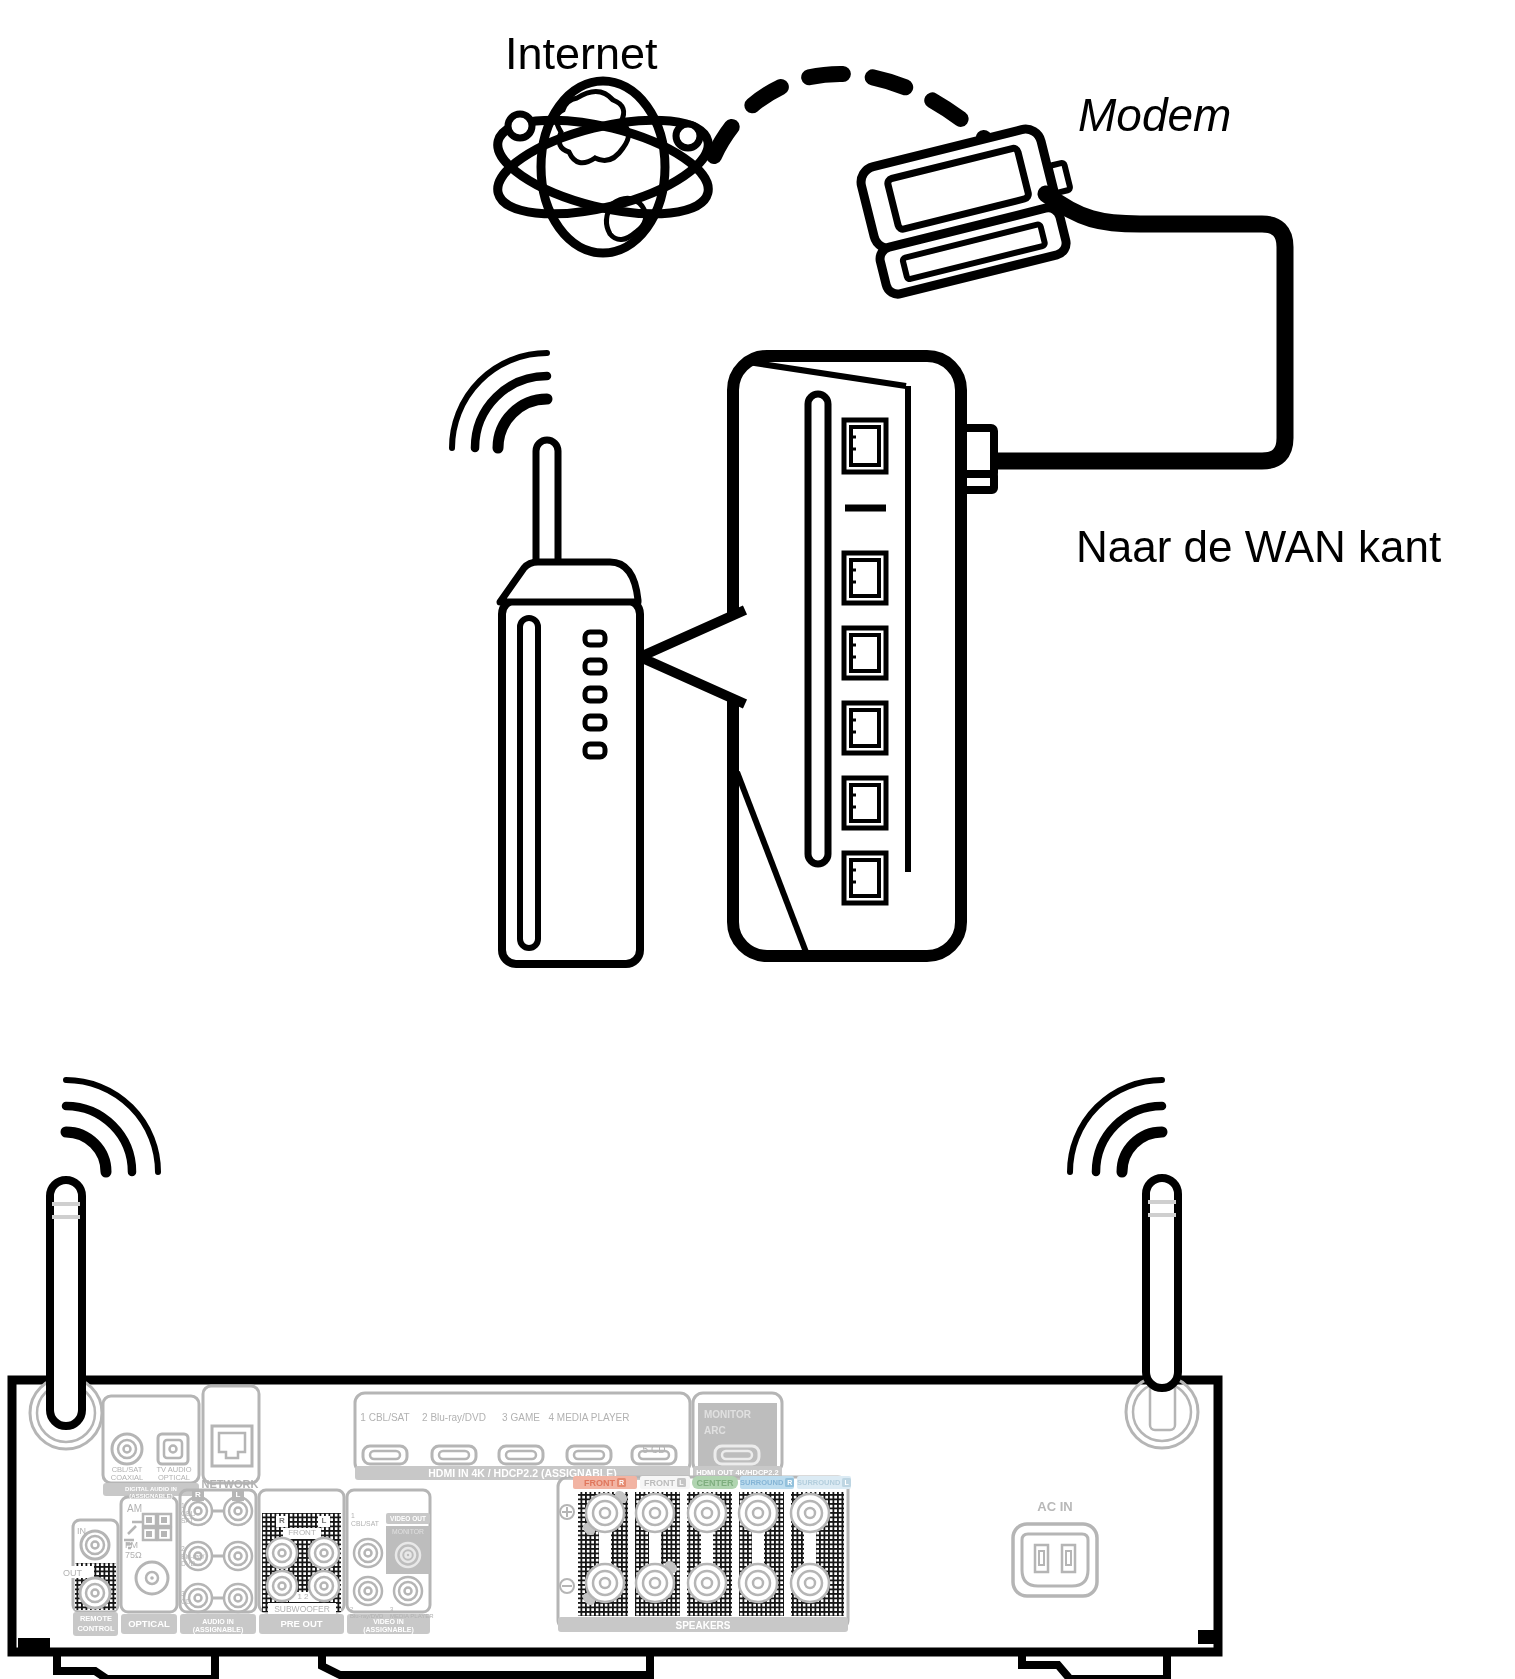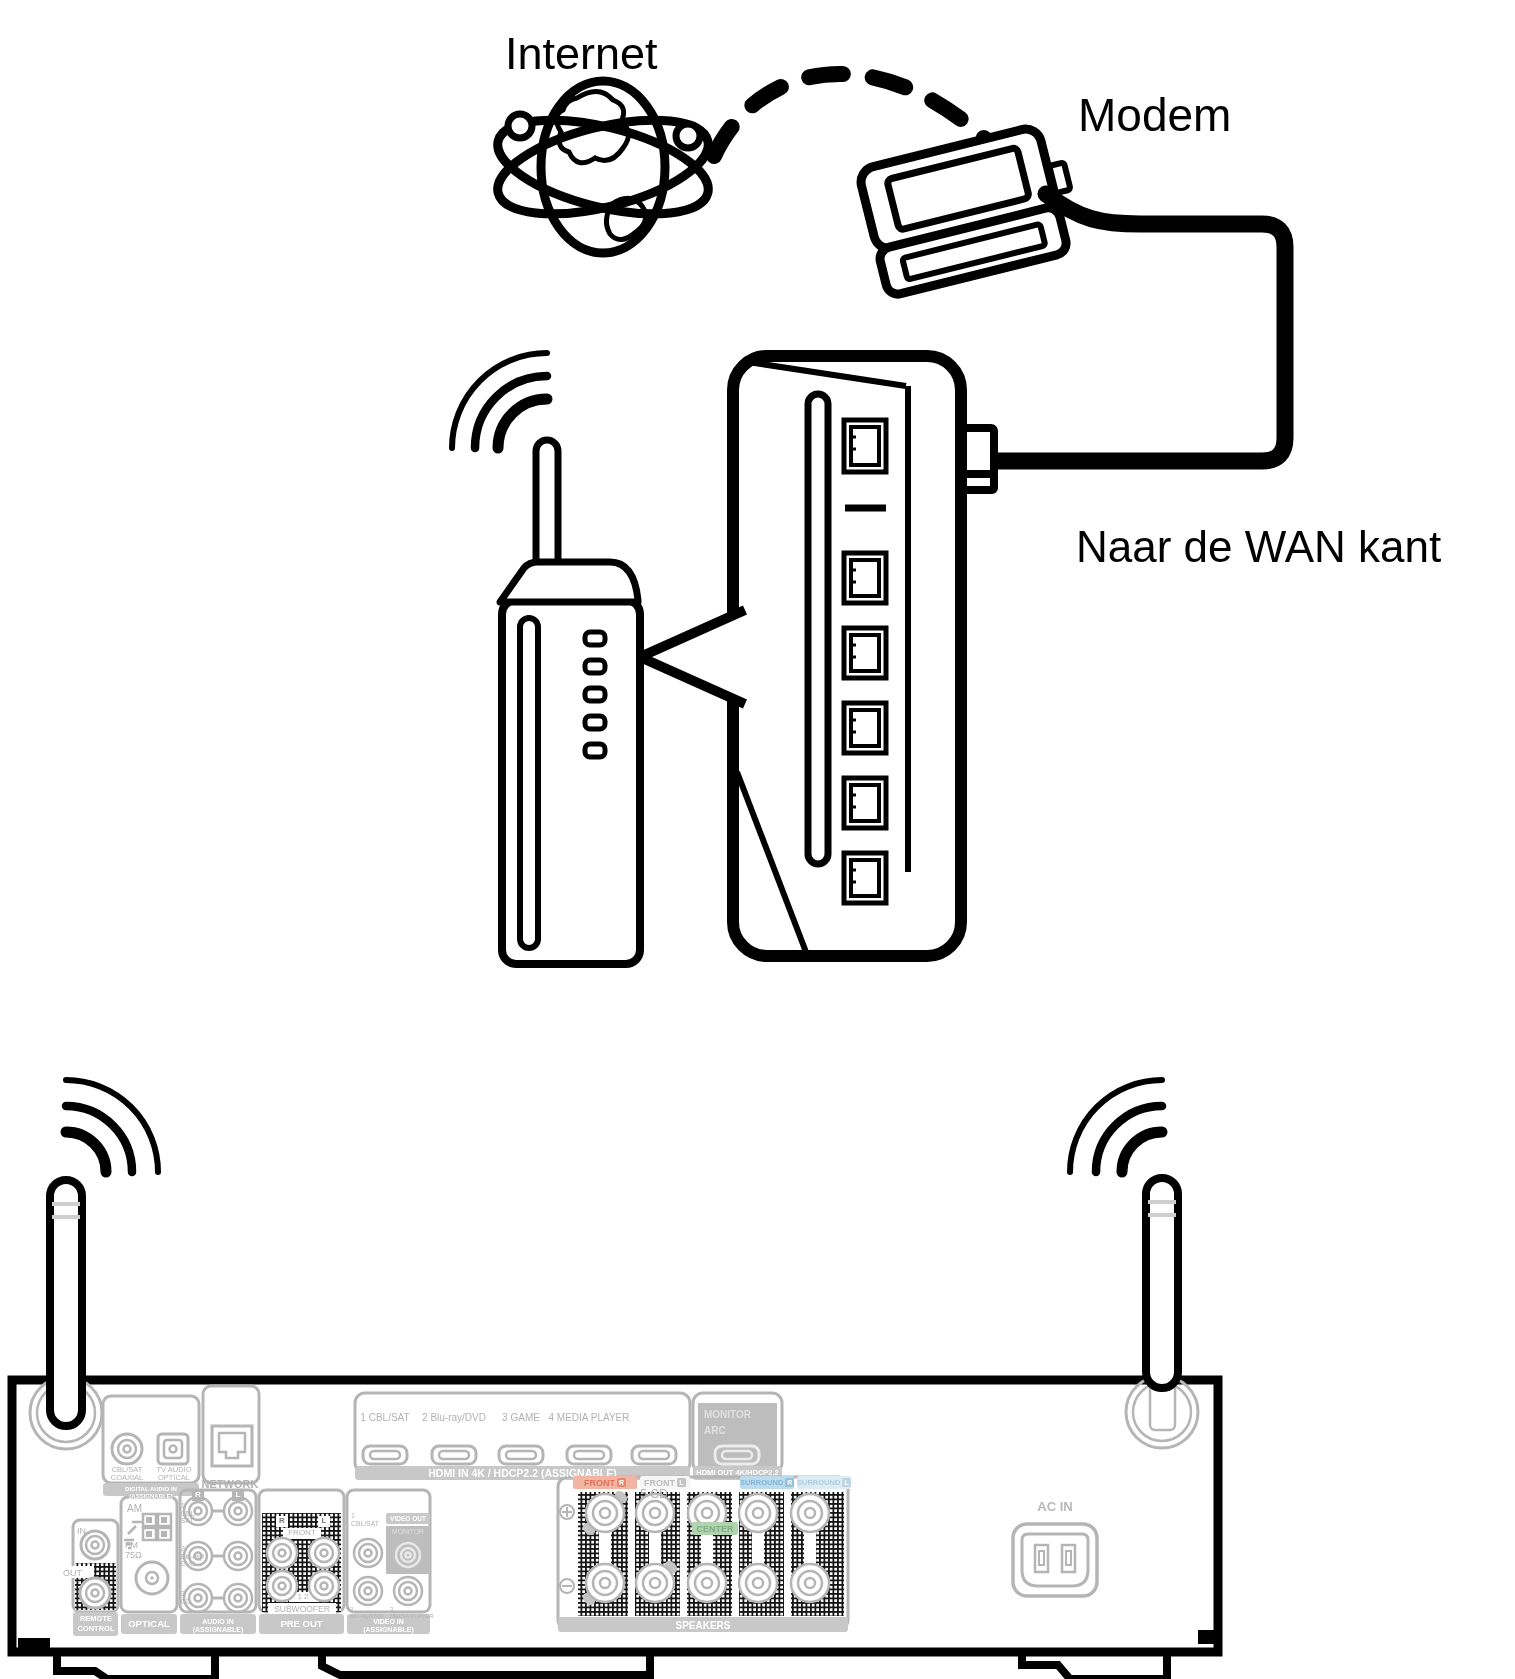--- a/index.html
+++ b/index.html
@@ -364,50 +364,50 @@
     </g>
   </g>
   <g fill="none" stroke="#000" stroke-linecap="round">
     <path d="M452,448 A95,95 0 0 1 547,353" stroke-width="6"></path>
     <path d="M475,448 A72,72 0 0 1 547,376" stroke-width="8.5"></path>
     <path d="M498,448 A49,49 0 0 1 547,399" stroke-width="11"></path>
   </g>
 </svg>
 
   <div class="big" style="left:505px;top:6px;font-size:45px;">Internet</div>
-  <div class="big" style="left:1078px;top:66px;font-size:46px;">Modem</div>
+  <div class="big" style="left:1078px;top:66px;font-size:46px;font-style:italic;">Modem</div>
   <div class="big" style="left:1076px;top:500px;font-size:44px;">Naar de WAN kant</div>
 
   <div class="t c" style="left:98px;top:1466px;width:58px;font-size:7.5px;text-align:center;">CBL/SAT
 COAXIAL</div>
   <div class="t c" style="left:146px;top:1466px;width:56px;font-size:7.5px;">TV AUDIO
 OPTICAL</div>
   <div class="t c w" style="left:103px;top:1486px;width:96px;font-size:6px;">DIGITAL AUDIO IN (ASSIGNABLE)</div>
   <div class="t c gb" style="left:197px;top:1478px;width:66px;font-size:11px;">NETWORK</div>
 
   <div class="t c" style="left:325px;top:1412px;width:120px;font-size:10px;">1 CBL/SAT</div>
   <div class="t c" style="left:394px;top:1412px;width:120px;font-size:10px;">2 Blu-ray/DVD</div>
   <div class="t c" style="left:461px;top:1412px;width:120px;font-size:10px;">3 GAME</div>
   <div class="t c" style="left:529px;top:1412px;width:120px;font-size:10px;">4 MEDIA PLAYER</div>
-  <div class="t c" style="left:594px;top:1488px;width:120px;font-size:12px;">5 CD</div>
+  <div class="t c" style="left:594px;top:1444px;width:120px;font-size:10px;">5 CD</div>
   <div class="t c w" style="left:355px;top:1468px;width:335px;font-size:10.5px;">HDMI IN  4K / HDCP2.2 (ASSIGNABLE)</div>
 
   <div class="t" style="left:704px;top:1409px;width:70px;font-size:10px;color:#e0e0e0;font-weight:bold;">MONITOR</div>
   <div class="t r" style="left:704px;top:1425px;width:62px;font-size:10px;color:#e0e0e0;font-weight:bold;">ARC</div>
   <div class="t c w" style="left:693px;top:1469px;width:89px;font-size:7.5px;">HDMI OUT 4K/HDCP2.2</div>
 
   <div class="chip" style="left: 573px; top: 1476px; width: 64px; background-color: rgb(242, 180, 163);">
     <span style="color: rgb(224, 118, 92);">FRONT</span>
       <span class="letter" style="background-color: rgb(229, 138, 112);">R</span>
   </div>
   <div class="chip" style="left: 640px; top: 1476px; width: 50px; background-color: rgb(246, 246, 246);">
     <span style="color: rgb(188, 188, 188);">FRONT</span>
       <span class="letter" style="background-color: rgb(196, 196, 196);">L</span>
   </div>
-  <div class="chip" style="left: 692px; top: 1522px; width: 46px; background-color: rgb(176, 212, 176);">
+  <div class="chip" style="left: 692px; top: 1476px; width: 46px; background-color: rgb(176, 212, 176); border-radius: 6px;">
     <span style="color: rgb(127, 174, 127);">CENTER</span>
   </div>
   <div class="chip" style="left: 740px; top: 1476px; width: 54px; font-size: 7.5px; background-color: rgb(188, 220, 238);">
     <span style="color: rgb(133, 181, 214);">SURROUND</span>
       <span class="letter" style="background-color: rgb(147, 193, 220);">R</span>
   </div>
   <div class="chip" style="left: 797px; top: 1476px; width: 54px; font-size: 7.5px; background-color: rgb(220, 235, 244);">
     <span style="color: rgb(179, 206, 221);">SURROUND</span>
       <span class="letter" style="background-color: rgb(189, 213, 226);">L</span>
   </div>

